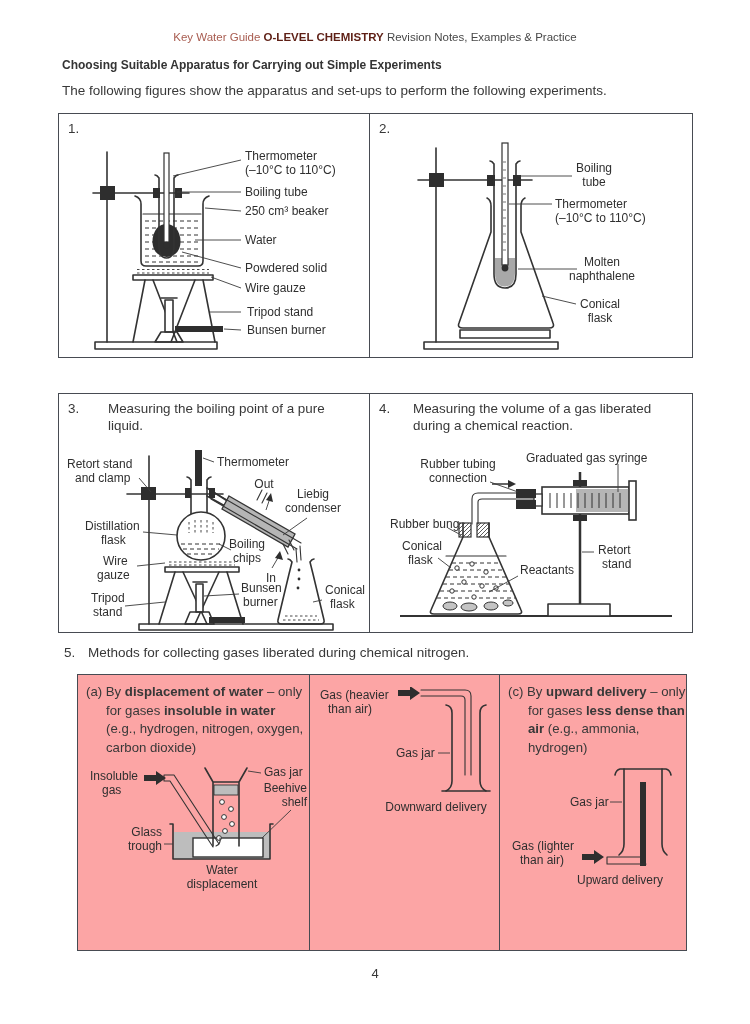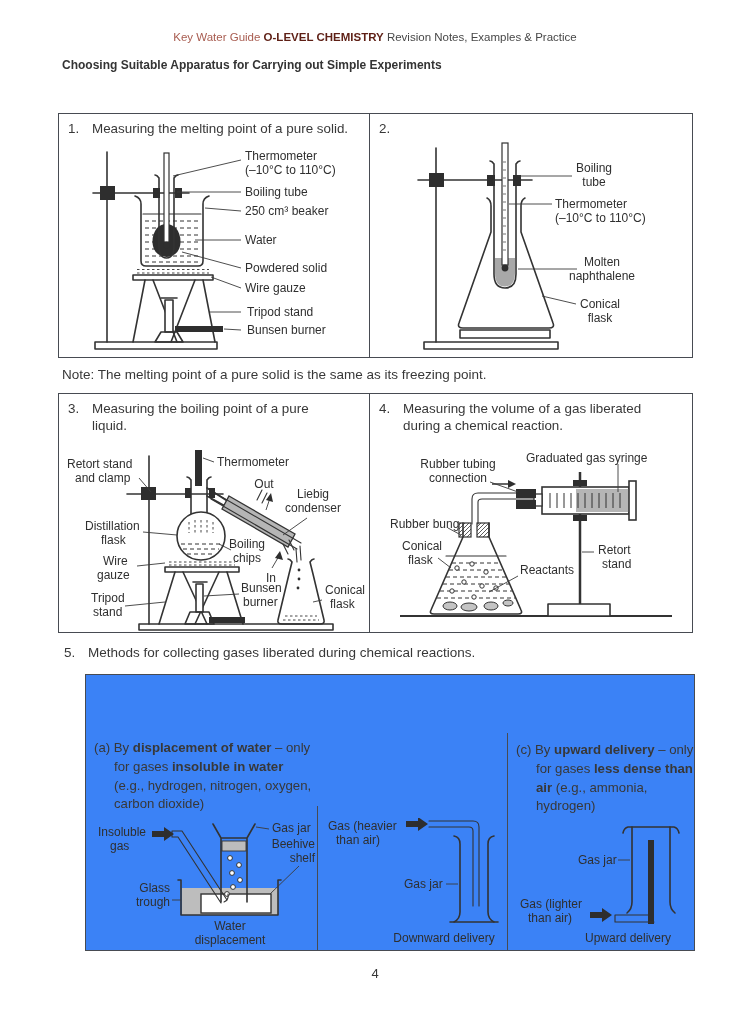--- a/index.html
+++ b/index.html
@@ -12,30 +12,30 @@
   .h1{position:absolute;left:62px;top:58px;font-size:12px;font-weight:bold;color:#343434;}
   .intro{position:absolute;left:62px;top:83px;font-size:13.5px;}
   .figrow{position:absolute;left:58px;width:635px;display:flex;}
   .row1{top:113px;height:245px;}
   .row2{top:393px;height:240px;}
   .figbox{border:1.8px solid #474b52;box-sizing:border-box;position:relative;background:#fff;}
   .boxL{width:312px;}
   .boxR{flex:1;border-left:none;}
   .figtitle{display:flex;padding:7px 6px 0 9px;font-size:13.4px;line-height:1.25;}
   .fignum{width:24px;flex:none;}
-  .fig3 .figtext{max-width:248px;}
-  .fig4 .figtext{max-width:276px;}
+  .fig3 .figtext{max-width:248px;margin-left:16px;}
+  .fig4 .figtext{max-width:276px;margin-left:10px;}
   .figsvg{position:absolute;left:2px;}
   .svg1,.svg2{top:26px;}
   .svg3,.svg4{top:42px;}
   .notetext{position:absolute;left:62px;top:367px;font-size:13.5px;}
   .sec5{position:absolute;left:64px;top:645px;font-size:13.5px;display:flex;}
   .sec5 .fignum{width:24px;}
-  .methods{position:absolute;left:85px;top:674px;width:610px;height:277px;display:flex;
-           border:1.8px solid #474b52;box-sizing:border-box;background:#3b82f6;align-items:flex-end;}
+  .methods{position:absolute;left:77px;top:674px;width:610px;height:277px;display:flex;
+           border:1.8px solid #474b52;box-sizing:border-box;background:#fca5a5;}
   .mcol{position:relative;box-sizing:border-box;padding:8px 5px 0 8px;}
   .colA{width:231px;}
   .colB{width:190px;border-left:1.8px solid #474b52;}
   .colC{flex:1;border-left:1.8px solid #474b52;}
   .mtext{font-size:13.2px;line-height:1.42;padding-left:20px;text-indent:-20px;}
   .msvg{display:block;margin-top:4px;}
   .pageno{position:absolute;left:0;top:966px;width:100%;text-align:center;font-size:13px;}
   svg{display:block;}
   svg text{font-family:"Liberation Sans",sans-serif;font-size:12px;fill:#2f2f2f;}
   .ap{stroke:#333;stroke-width:1.6;fill:none;stroke-linecap:round;stroke-linejoin:round;}
@@ -53,27 +53,27 @@
 
   <div class="header">
     <span class="brand">Key Water Guide</span>
     <span> </span>
     <span class="series">O-LEVEL CHEMISTRY</span>
     <span> </span>
     <span class="tagline">Revision Notes, Examples &amp; Practice</span>
   </div>
 
   <div class="h1">Choosing Suitable Apparatus for Carrying out Simple Experiments</div>
+  <div class="intro">The following figures show the apparatus and set-ups to perform the following experiments.</div>
 
   <div class="figrow row1">
 
     <div class="figbox boxL fig1">
       <div class="figtitle">
         <span class="fignum">1.</span>
-        <span class="figtext">Measuring the melting point of a pure solid.</span>
       </div>
       <svg class="figsvg svg1" width="307" height="214" viewBox="0 0 307 214">
         <g class="ap">
           <line x1="46" y1="12" x2="46" y2="202"></line>
           <rect x="34" y="202" width="122" height="7"></rect>
           <line x1="32" y1="53" x2="128" y2="53"></line>
           <path d="M80,64 Q80,58 74,56 M80,64 L80,121 Q80,126 85,126 L137,126 Q142,126 142,121 L142,64 Q142,58 148,56"></path>
           <line class="thin" x1="82" y1="74" x2="140" y2="74"></line>
         </g>
         <g class="dash">
@@ -177,21 +177,20 @@
         <text x="183" y="68">Thermometer</text>
         <text x="183" y="82">(–10°C to 110°C)</text>
         <text x="230" y="126" text-anchor="middle">Molten</text>
         <text x="230" y="140" text-anchor="middle">naphthalene</text>
         <text x="228" y="168" text-anchor="middle">Conical</text>
         <text x="228" y="182" text-anchor="middle">flask</text>
       </svg>
     </div>
   </div>
 
-  <div class="notetext">Note: The melting point of a pure solid is the same as its freezing point.</div>
 
   <div class="figrow row2">
 
     <div class="figbox boxL fig3">
       <div class="figtitle">
         <span class="fignum">3.</span>
         <span class="figtext">Measuring the boiling point of a pure liquid.</span>
       </div>
       <svg class="figsvg svg3" width="307" height="196" viewBox="0 0 307 196">
         <g class="ap">
@@ -372,21 +371,21 @@
         <text x="36" y="128">flask</text>
         <text x="148" y="138">Reactants</text>
         <text x="226" y="118">Retort</text>
         <text x="230" y="132">stand</text>
       </svg>
     </div>
   </div>
 
   <div class="sec5">
     <span class="fignum">5.</span>
-    <span>Methods for collecting gases liberated during chemical reactions.</span>
+    <span>Methods for collecting gases liberated during chemical nitrogen.</span>
   </div>
 
   <div class="methods">
 
     <div class="mcol colA">
       <div class="mtext">
         <span>(a) By </span><b>displacement of water</b><span> – only for gases </span><b>insoluble in water</b><span> (e.g., hydrogen, nitrogen, oxygen, carbon dioxide)</span>
       </div>
       <svg class="msvg" width="222" height="132" viewBox="0 0 222 132">
         <rect x="88" y="70" width="96" height="27" fill="#bdbdbd" stroke="none"></rect>

